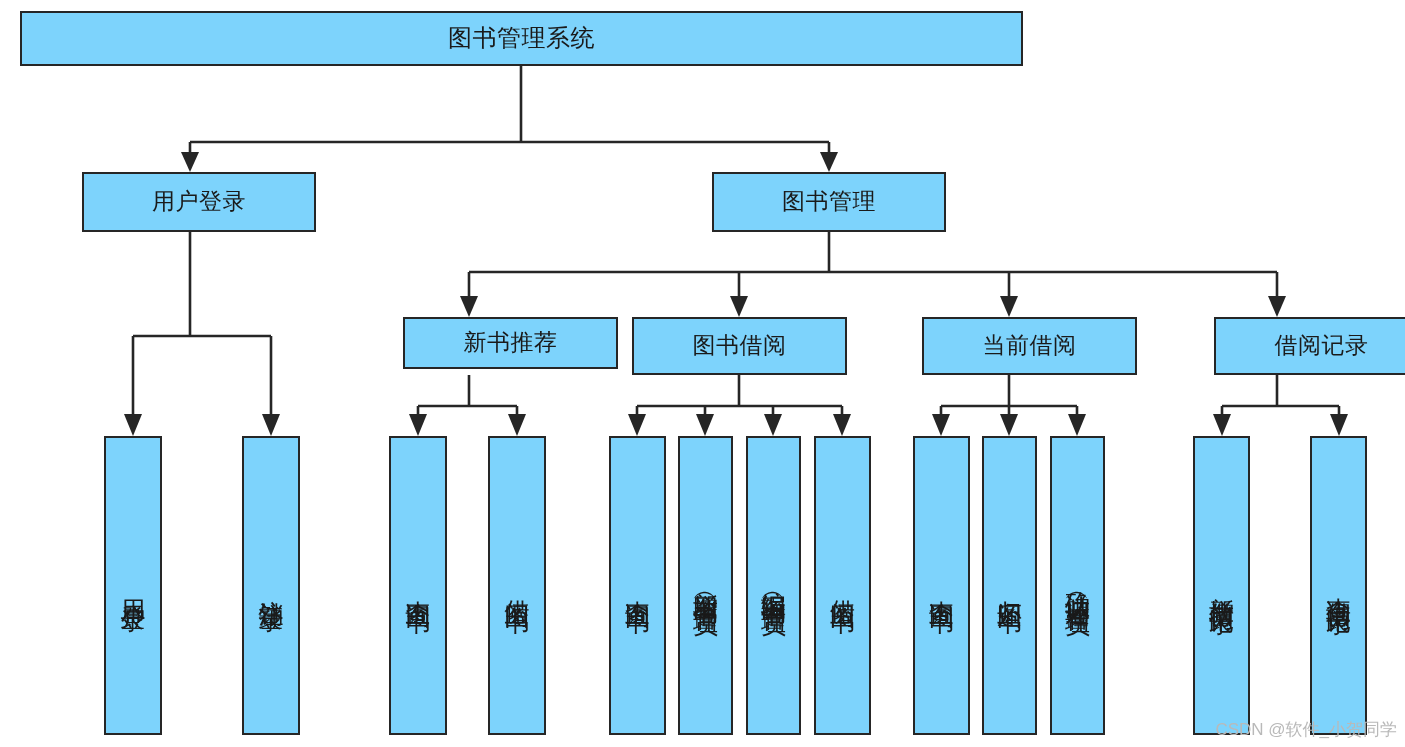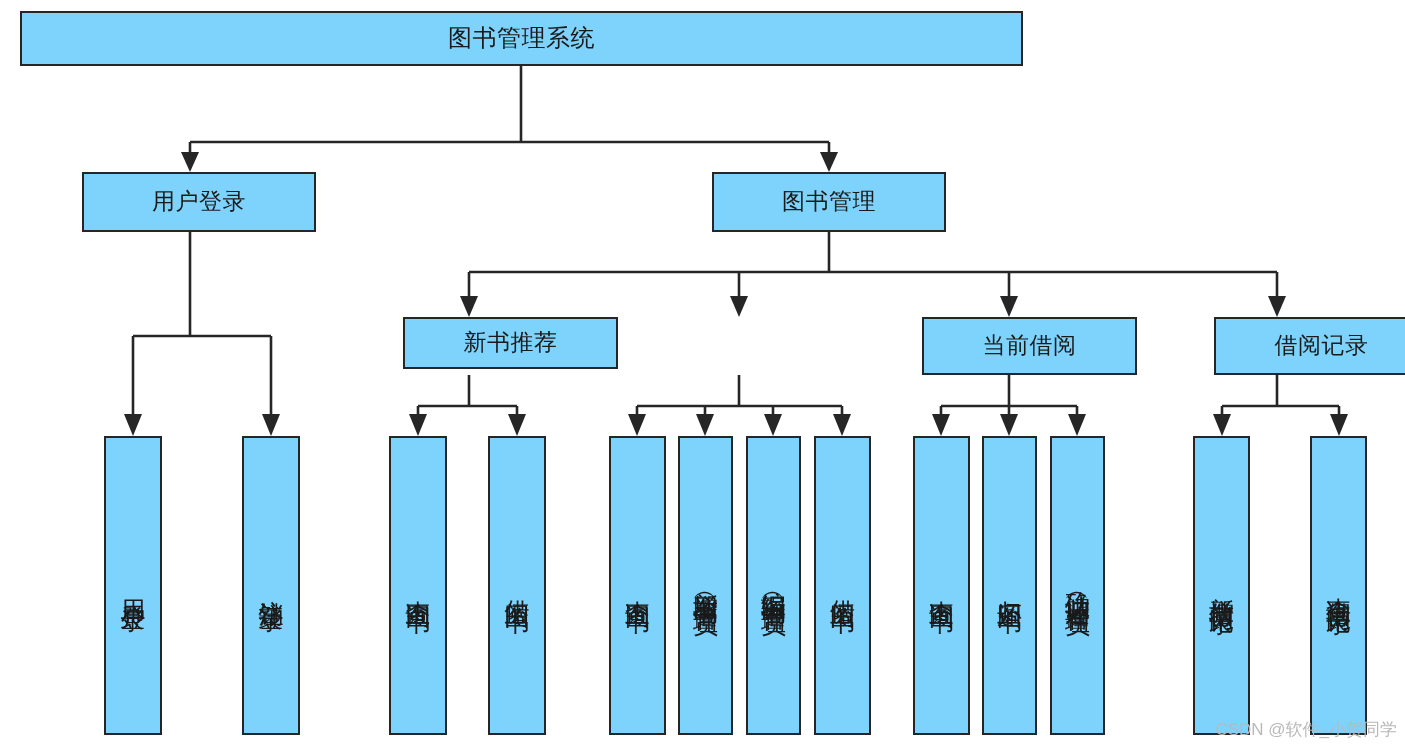--- a/index.html
+++ b/index.html
@@ -151,20 +151,23 @@
   <div class="node h" style="left:82px;top:172px;width:234px;height:60px;">
     <span class="lbl">用户登录</span>
   </div>
   <div class="node h" style="left:712px;top:172px;width:234px;height:60px;">
     <span class="lbl">图书管理</span>
   </div>
 
   <div class="node h" style="left:362px;top:317px;width:215px;height:52px;margin-left:41px;">
     <span class="lbl">新书推荐</span>
   </div>
+  <div class="node h" style="left:632px;top:317px;width:215px;height:58px;">
+    <span class="lbl">图书借阅</span>
+  </div>
   <div class="node h" style="left:922px;top:317px;width:215px;height:58px;">
     <span class="lbl">当前借阅</span>
   </div>
   <div class="node h" style="left:1170px;top:317px;width:215px;height:58px;margin-left:44px;">
     <span class="lbl">借阅记录</span>
   </div>
 
   <div class="node v" style="left:104px;top:436px;width:58px;height:299px;">
     <span class="lbl">用户登录</span>
   </div>

